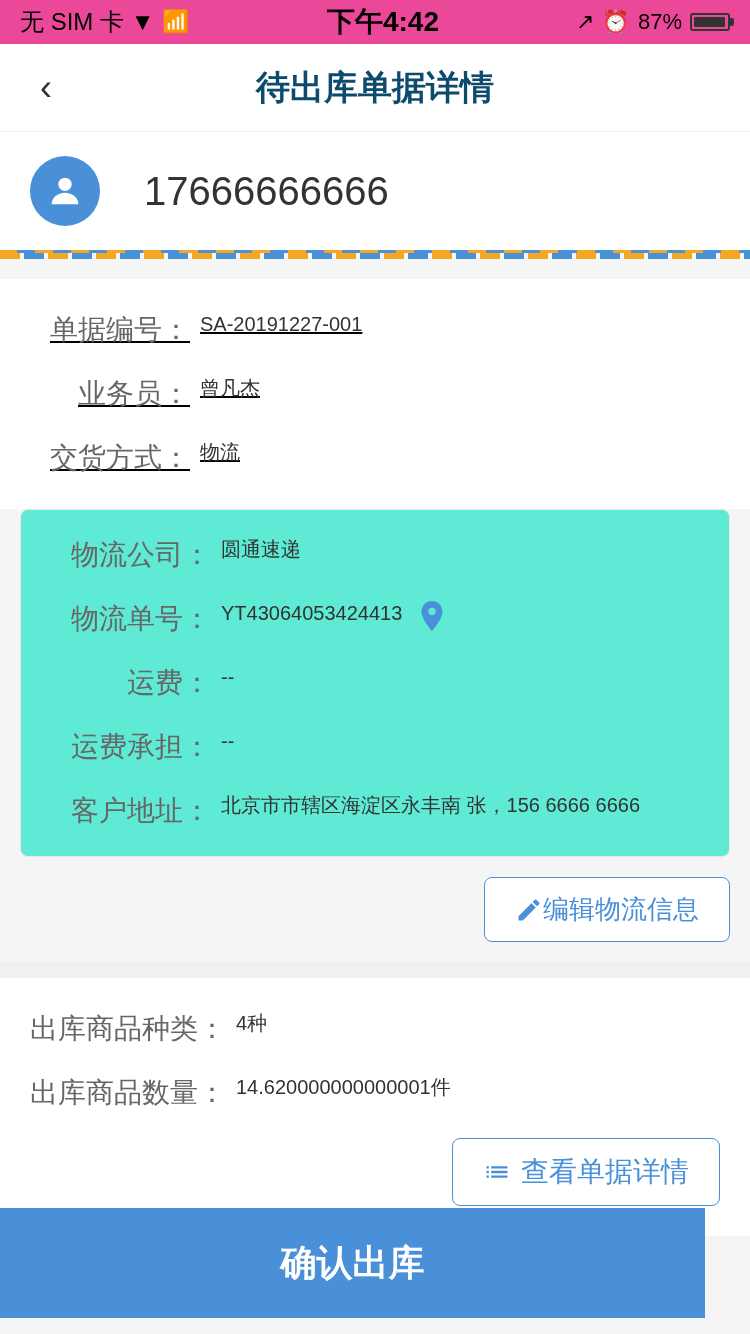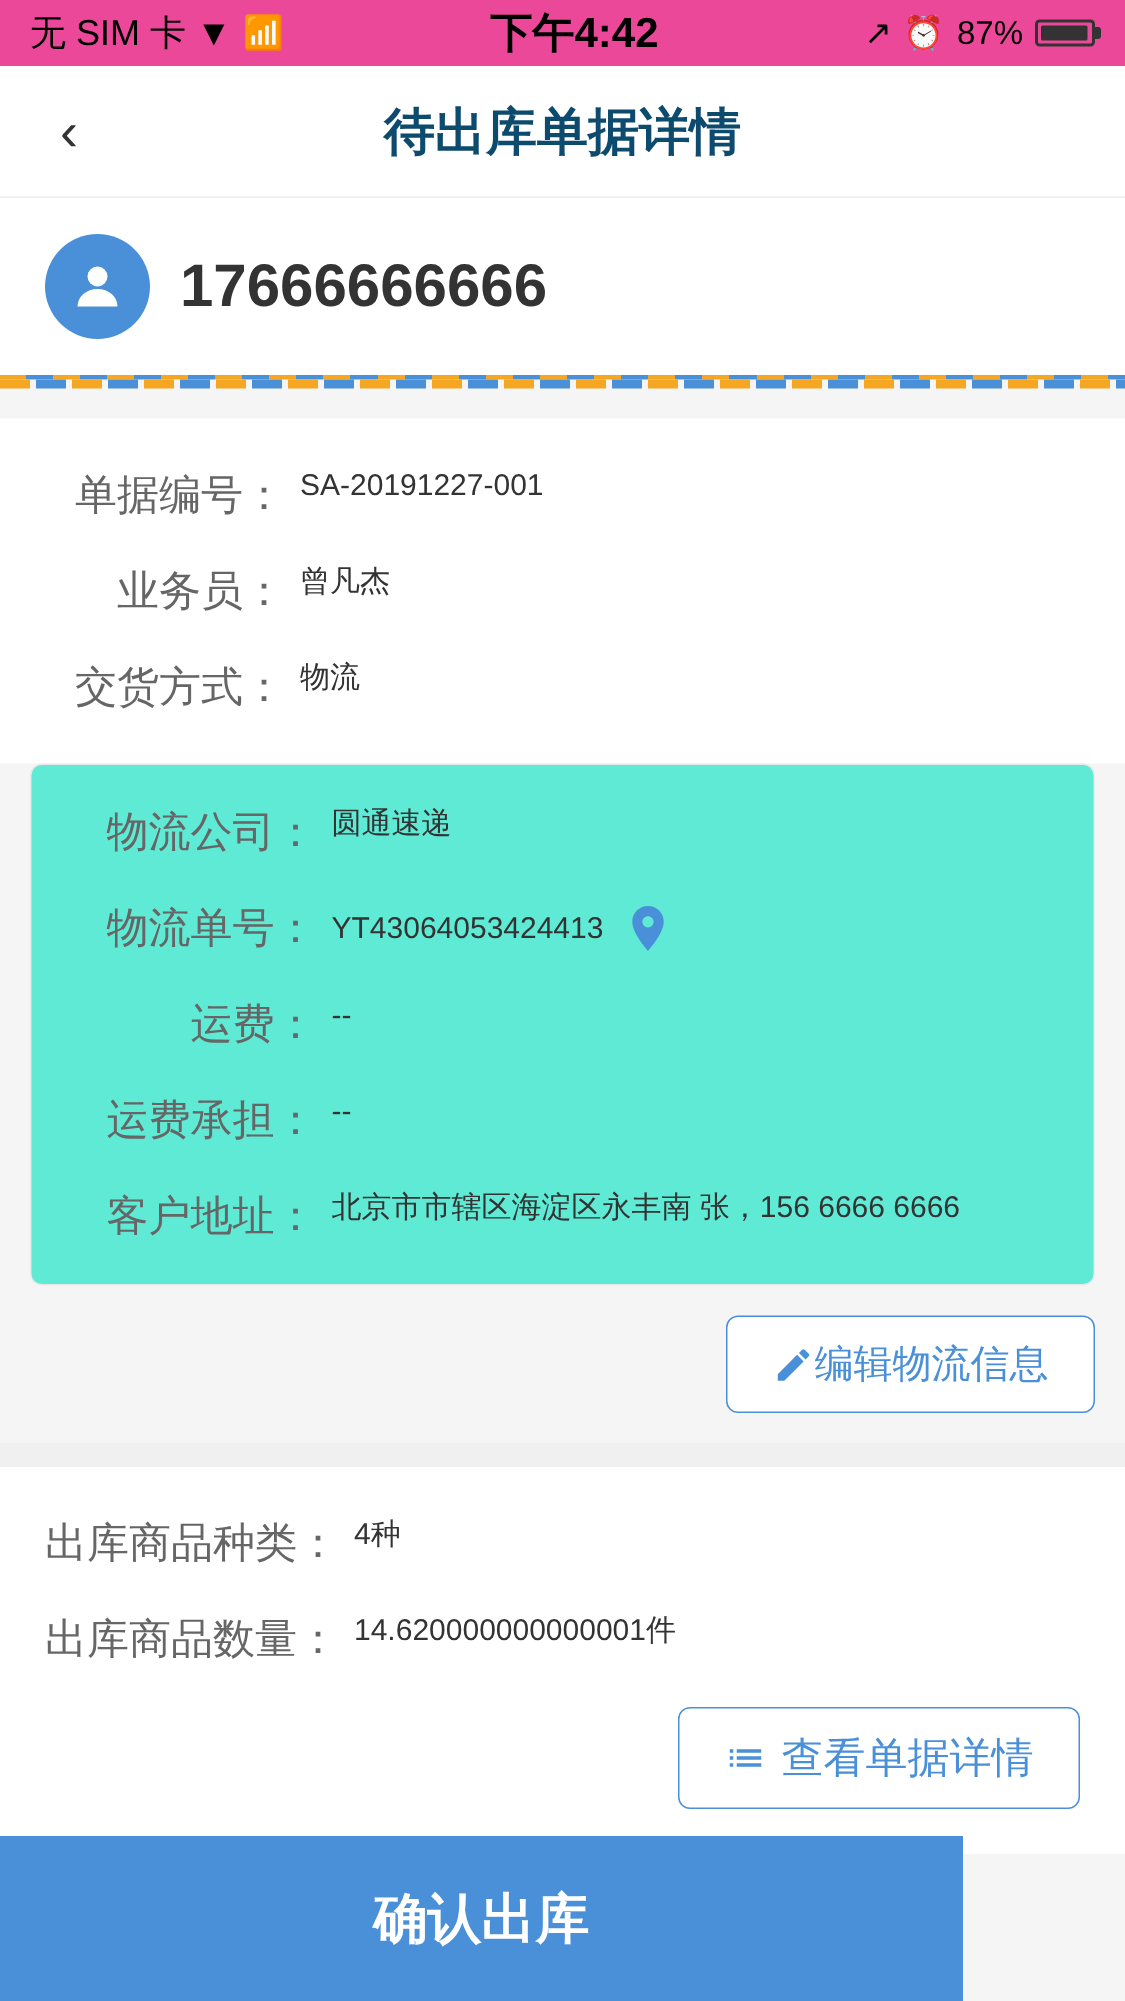--- a/index.html
+++ b/index.html
@@ -78,36 +78,38 @@
       justify-content: center;
       flex-shrink: 0;
     }
     .avatar-icon {
       width: 40px;
       height: 40px;
       fill: #fff;
     }
     .customer-phone {
       font-size: 40px;
-      font-weight: 700;
+      font-weight: 400;
       color: #333;
+      margin-left: 24px;
     }
 
     
     .dashed-divider {
       height: 6px;
       background: repeating-linear-gradient(90deg, #f5a623 0px, #f5a623 20px, transparent 20px, transparent 24px, #4a90d9 24px, #4a90d9 44px, transparent 44px, transparent 48px);
       margin: 0;
     }
 
     
     .section {
       background: #fff;
       margin-top: 20px;
       padding: 30px;
+      text-decoration: underline;
     }
     .section-row {
       display: flex;
       margin-bottom: 22px;
       line-height: 1.5;
     }
     .section-row:last-child { margin-bottom: 0; }
     .row-label {
       color: #666;
       font-size: 28px;
@@ -116,21 +118,21 @@
       flex-shrink: 0;
     }
     .row-value {
       color: #333;
       font-size: 20px;
       margin-left: 10px;
       flex: 1;
     }
     .row-value-with-icon {
       display: flex;
-      align-items: center;
+      align-items: flex-start;
       gap: 12px;
     }
 
     
     .logistics-card {
       background: #5eead4;
       border: 1px solid #e8e8e8;
       border-radius: 8px;
       margin-top: 20px;
       padding: 24px 30px;
@@ -184,23 +186,23 @@
       display: flex;
       align-items: center;
       gap: 10px;
       background: #fff;
       cursor: pointer;
     }
 
     
     .confirm-bar {
       position: fixed;
-      bottom: 0;
+      bottom: 16px;
       left: 0;
-      width: 642px;
+      width: 705px;
       height: 110px;
       background: #4a90d9;
       display: flex;
       align-items: center;
       justify-content: center;
       cursor: pointer;
     }
     .confirm-text {
       color: #fff;
       font-size: 36px;

